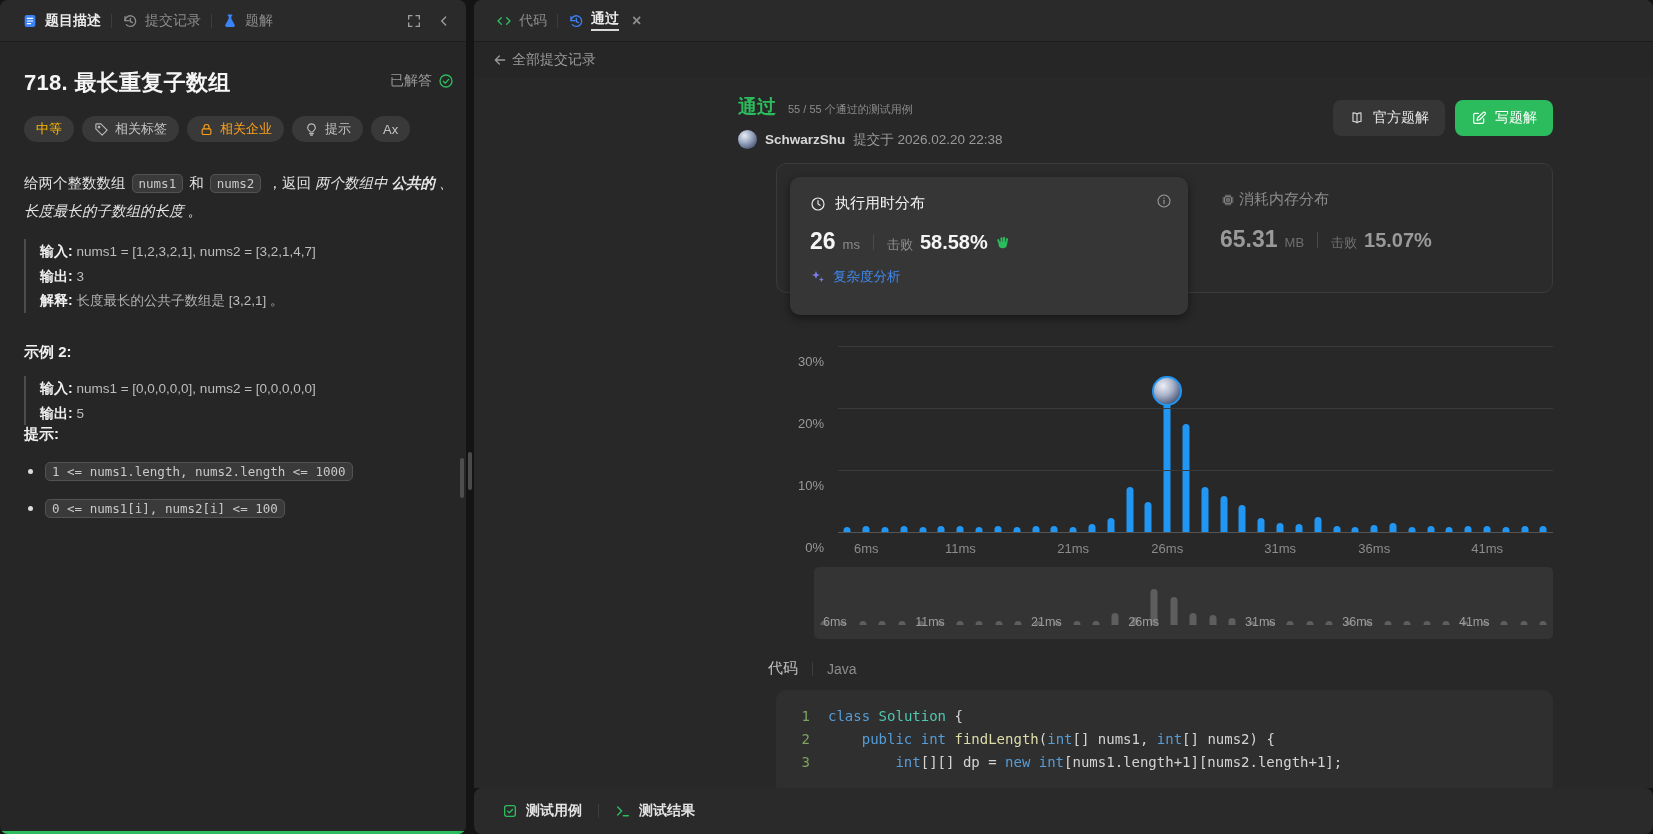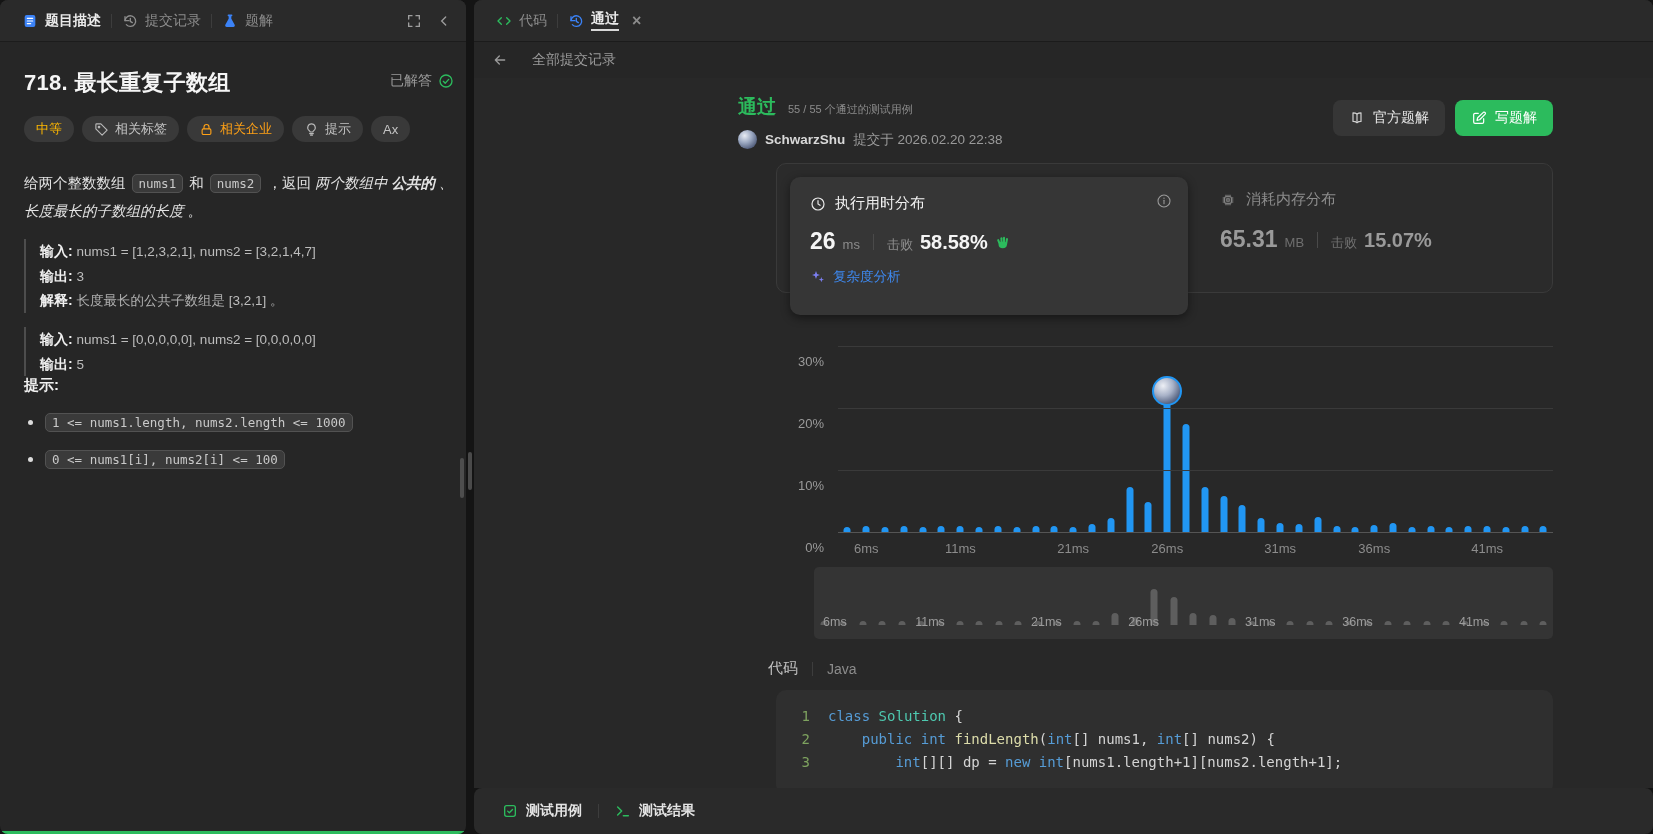--- a/index.html
+++ b/index.html
@@ -46,21 +46,21 @@
   .seg-plain2 { color:#b0b0b0; }
   .cons-heading { font-size:15px; font-weight:bold; color:#f0f0f0; }
   .cons-list { margin-top:6px; }
   .cons-item { display:flex; align-items:center; gap:12px; margin-top:18px; }
   .bullet { width:5px; height:5px; border-radius:50%; background:#dcdcdc; flex:none; margin-left:4px; }
   .cons-item code { margin:0; }
   .lp-scrollbar { position:absolute; right:2px; top:458px; width:4px; height:40px; border-radius:2px; background:#4e4e4e; }
   .lp-greenline { position:absolute; left:0; right:0; bottom:0; height:3px; background:#2cbb5d; }
 
   
-  .subheader { height:36px; flex:none; display:flex; align-items:center; gap:24px; padding:0 18px; color:#9a9a9a; font-size:14px; box-shadow:0 1px 2px rgba(0,0,0,.35); }
+  .subheader { height:36px; flex:none; display:flex; align-items:center; gap:4px; padding:0 18px; color:#9a9a9a; font-size:14px; box-shadow:0 1px 2px rgba(0,0,0,.35); }
   .rp-content { flex:1; overflow:hidden; padding:16px 100px 0 264px; position:relative; background:#282828; }
 
   .result-row { display:flex; justify-content:space-between; align-items:flex-start; }
   .status-line { display:flex; align-items:baseline; gap:12px; }
   .status-pass { color:#2cbb5d; font-size:19px; font-weight:bold; }
   .pass-info { color:#8c8c8c; font-size:11px; }
   .user-line { display:flex; align-items:center; gap:8px; margin-top:10px; font-size:13.5px; color:#9a9a9a; }
   .user-name { color:#d8d8d8; font-weight:bold; }
   .avatar-sm { width:19px; height:19px; border-radius:50%; background:radial-gradient(circle at 35% 30%, #e8ecf4 0%, #9aa7c0 40%, #55617f 75%, #2e3550 100%); }
   .btn-row { display:flex; gap:10px; margin-top:6px; }
@@ -73,21 +73,21 @@
   .rc-title { display:flex; align-items:center; gap:9px; font-size:15px; color:#f0f0f0; }
   .rc-info { position:absolute; right:16px; top:16px; cursor:pointer; }
   .rc-value { display:flex; align-items:baseline; gap:7px; margin-top:15px; }
   .v-big { font-size:23px; font-weight:bold; color:#f5f5f5; }
   .v-unit { font-size:13px; color:#8c8c8c; }
   .v-div { width:1px; height:16px; background:#4a4a4a; margin:0 6px; align-self:center; }
   .v-beat { font-size:13px; color:#8c8c8c; }
   .v-pct { font-size:20px; font-weight:bold; color:#f5f5f5; }
   .rc-link { display:flex; align-items:center; gap:7px; margin-top:13px; font-size:13.5px; color:#3e89f0; cursor:pointer; }
   .memory-block { position:absolute; left:443px; top:26px; }
-  .mem-title { display:flex; align-items:center; gap:10px; font-size:15px; color:#8c8c8c; cursor:pointer; }
+  .mem-title { display:flex; align-items:center; gap:3px; font-size:15px; color:#8c8c8c; cursor:pointer; }
   .mem-value { display:flex; align-items:baseline; gap:7px; margin-top:17px; }
   .mem-value .v-big, .mem-value .v-pct { color:#9a9a9a; }
   .mem-value .v-unit, .mem-value .v-beat { color:#6f6f6f; }
 
   
   .chart-wrap { margin:40px 0 0 38px; }
   .plot { position:relative; height:200px; margin-left:62px; }
   .gridline { position:absolute; left:0; right:0; height:1px; background:#3a3a3a; }
   .gridline.base { background:#555555; }
   .ylabel { position:absolute; right:calc(100% + 14px); font-size:13px; color:#9a9a9a; transform:translateY(50%); white-space:nowrap; }
@@ -202,20 +202,21 @@
       </div>
 
       <div class="desc"><span class="seg-plain">给两个整数数组 </span><code class="chip">nums1</code><span class="seg-plain"> 和 </span><code class="chip">nums2</code><span class="seg-plain"> ，返回 </span><span class="seg-italic">两个数组中 </span><span class="seg-bold-italic">公共的</span><span class="seg-italic"> 、长度最长的子数组的长度</span><span class="seg-plain"> 。</span></div>
 
       <div>
           <div class="ex-block">
             <div class="ex-line"><span class="seg-label">输入:</span><span class="seg-mono"> nums1 = [1,2,3,2,1], nums2 = [3,2,1,4,7]</span></div>
             <div class="ex-line"><span class="seg-label">输出:</span><span class="seg-mono"> 3</span></div>
             <div class="ex-line"><span class="seg-label">解释:</span><span class="seg-plain2"> 长度最长的公共子数组是 </span><span class="seg-mono">[3,2,1]</span><span class="seg-plain2"> 。</span></div>
           </div>
+          <div class="ex-heading">示例 2:</div>
           <div class="ex-block">
             <div class="ex-line"><span class="seg-label">输入:</span><span class="seg-mono"> nums1 = [0,0,0,0,0], nums2 = [0,0,0,0,0]</span></div>
             <div class="ex-line"><span class="seg-label">输出:</span><span class="seg-mono"> 5</span></div>
           </div>
         </div>
 
       <div class="cons-heading">提示:</div>
       <div class="cons-list">
           <div class="cons-item">
             <span class="bullet"></span>

